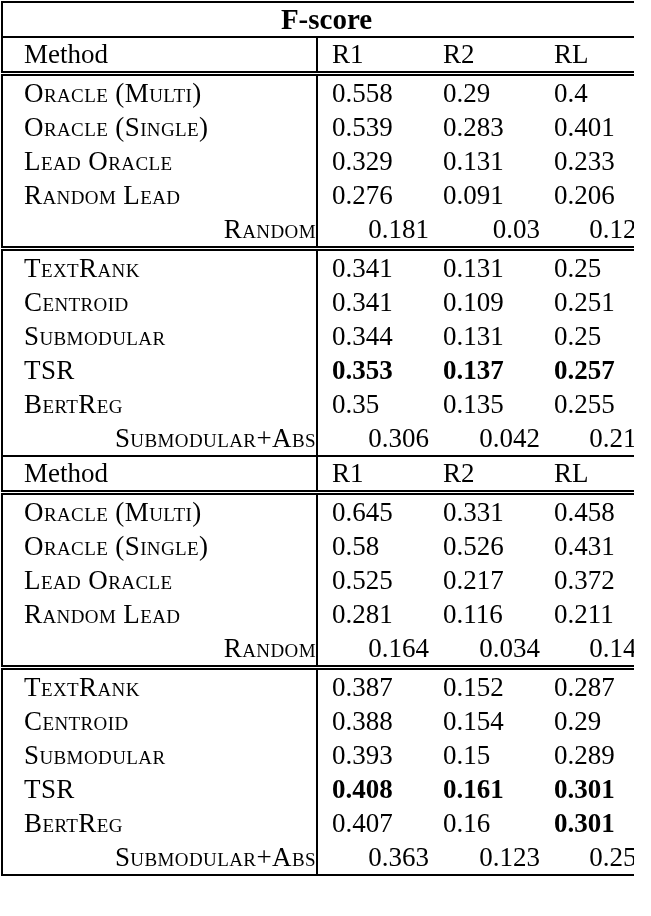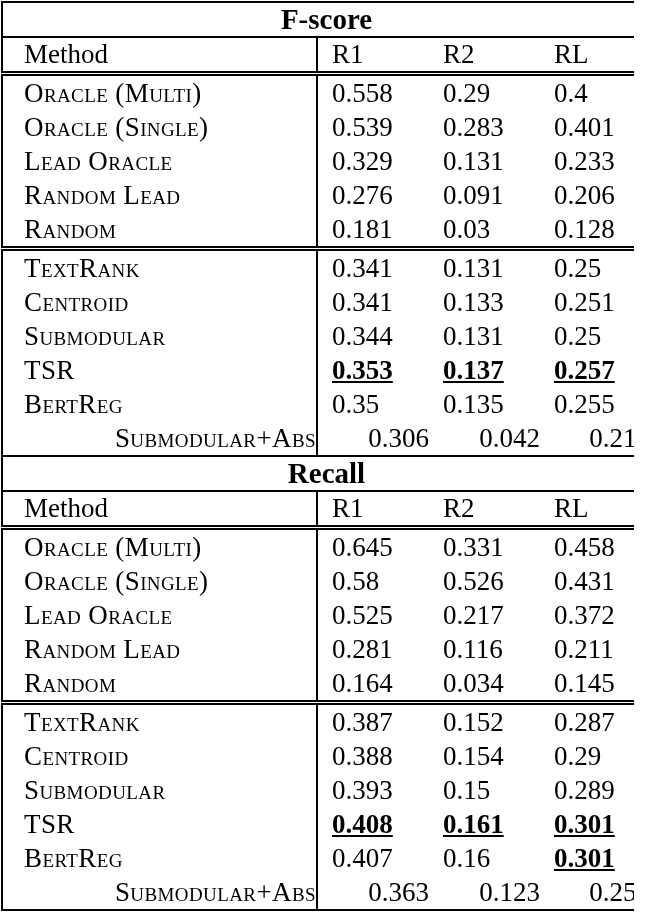--- a/index.html
+++ b/index.html
@@ -55,22 +55,22 @@
     border-right: 2px solid #000000;
     margin-top: 44px;
   }
   .num-col {
     padding-left: 14px;
   }
   .sc {
     font-variant: small-caps;
     letter-spacing: 0.4px;
   }
-  .b { font-weight: bold; text-decoration: underline; }
-  tr.group-end td { border-bottom: 5px double #000000; }
+  .b { font-weight: bold; }
+  tr.group-end td { border-bottom: 5px double #000000; text-align: right; }
   tr.table-end td { border-bottom: 2px solid #000000; text-align: right; }
 </style>
 </head>
 <body>
 
 <div class="page">
   <table class="results">
     <colgroup>
       <col class="c-method">
       <col class="c-r1">
@@ -119,21 +119,21 @@
         </tr>
         <tr class="data-row">
           <td class="method-col sc">TextRank</td>
           <td class="num-col">0.341</td>
           <td class="num-col">0.131</td>
           <td class="num-col">0.25</td>
         </tr>
         <tr class="data-row">
           <td class="method-col sc">Centroid</td>
           <td class="num-col">0.341</td>
-          <td class="num-col">0.133</td>
+          <td class="num-col">0.109</td>
           <td class="num-col">0.251</td>
         </tr>
         <tr class="data-row">
           <td class="method-col sc">Submodular</td>
           <td class="num-col">0.344</td>
           <td class="num-col">0.131</td>
           <td class="num-col">0.25</td>
         </tr>
         <tr class="data-row">
           <td class="method-col sc">TSR</td>
@@ -146,23 +146,20 @@
           <td class="num-col">0.35</td>
           <td class="num-col">0.135</td>
           <td class="num-col">0.255</td>
         </tr>
         <tr class="data-row table-end">
           <td class="method-col sc">Submodular+Abs</td>
           <td class="num-col">0.306</td>
           <td class="num-col">0.042</td>
           <td class="num-col">0.214</td>
         </tr>
-        <tr class="title-row">
-          <td colspan="4">Recall</td>
-        </tr>
         <tr class="header-row">
           <td class="method-col">Method</td>
           <td class="num-col">R1</td>
           <td class="num-col">R2</td>
           <td class="num-col">RL</td>
         </tr>
         <tr class="data-row">
           <td class="method-col sc">Oracle (Multi)</td>
           <td class="num-col">0.645</td>
           <td class="num-col">0.331</td>

